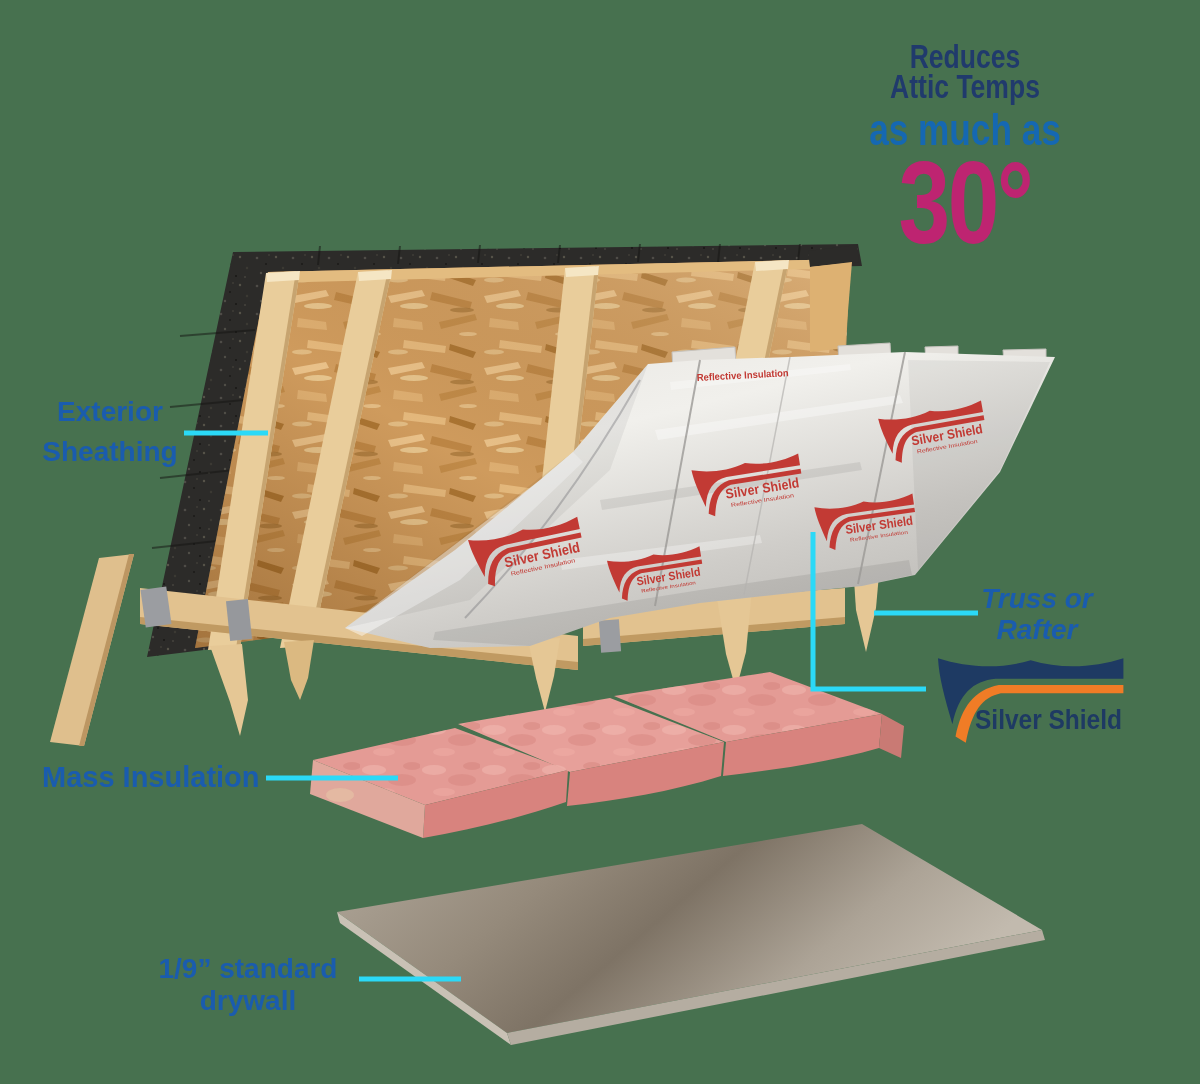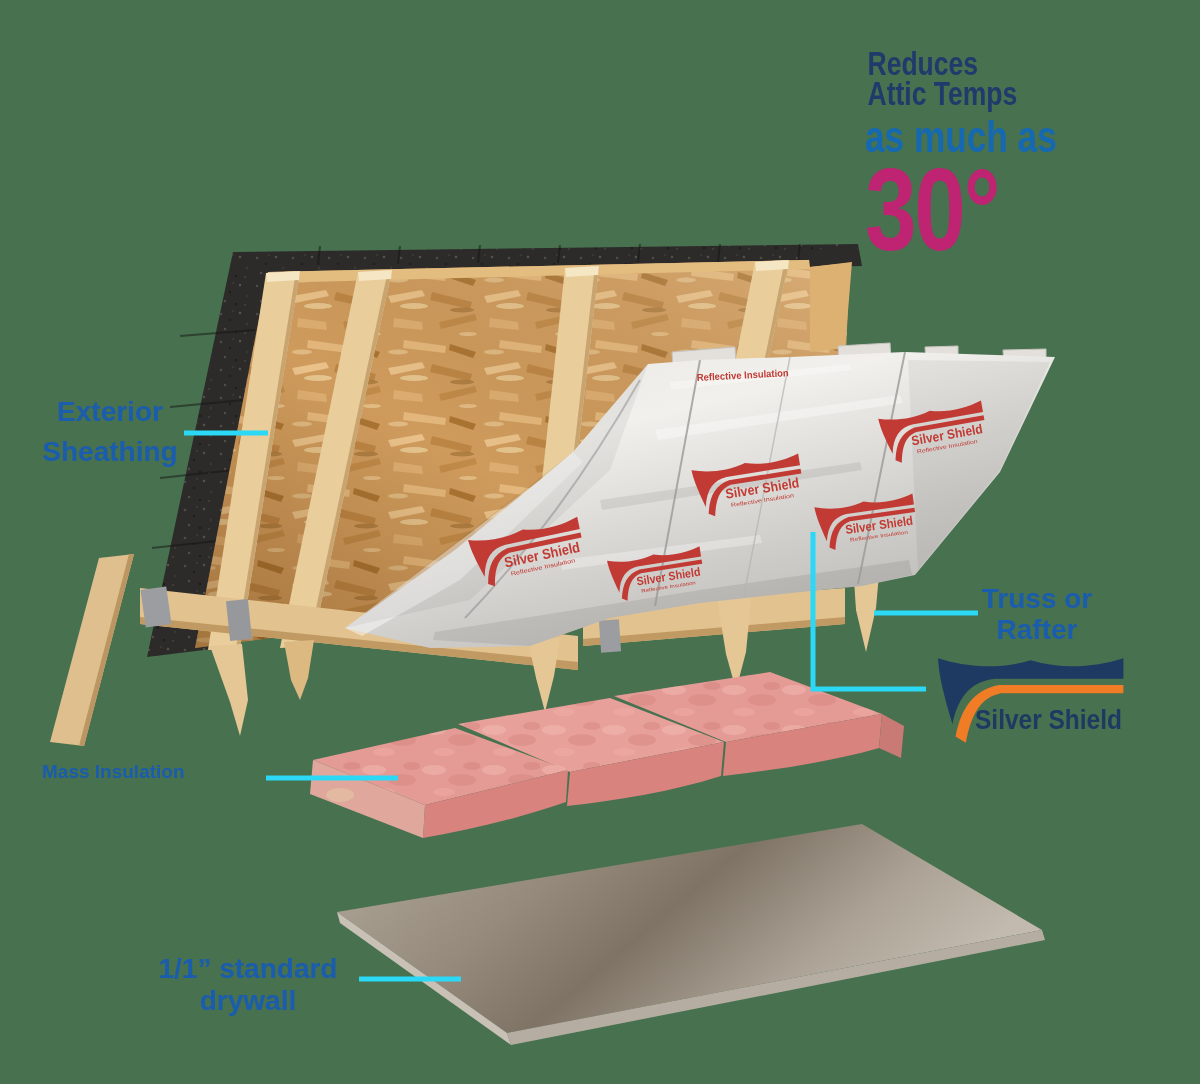--- a/index.html
+++ b/index.html
@@ -3,24 +3,24 @@
 <meta charset="utf-8">
 <style>
   html,body{margin:0;padding:0}
   body{width:1200px;height:1084px;background:#47714F;position:relative;overflow:hidden;
        font-family:"Liberation Sans",sans-serif;}
   .stage{position:absolute;left:0;top:0;width:1200px;height:1084px;}
   svg{position:absolute;left:0;top:0;}
   svg text{font-family:"Liberation Sans",sans-serif;}
   .label{position:absolute;color:#1A5CAE;font-weight:700;text-align:center;z-index:5;}
   .lbl-exterior{left:30px;top:392px;width:160px;font-size:28px;line-height:40px;}
-  .lbl-truss{left:962px;top:583px;width:150px;font-size:28px;line-height:31px;}
-  .lbl-mass{left:42px;top:761px;font-size:19px;white-space:nowrap;text-align:right;}
+  .lbl-truss{left:962px;top:583px;width:150px;font-size:28px;line-height:31px;font-style:italic;}
+  .lbl-mass{left:42px;top:761px;font-size:29px;white-space:nowrap;text-align:right;}
   .lbl-drywall{left:142px;top:953px;width:212px;font-size:28px;line-height:32px;}
-  .headline{position:absolute;left:840px;top:48px;width:250px;z-index:5;}
+  .headline{position:absolute;left:840px;top:41px;width:250px;text-align:center;z-index:5;}
   .h-line{font-size:34px;line-height:30px;font-weight:800;color:#203A6C;
           transform:scaleX(.78);transform-origin:50% 50%;white-space:nowrap;}
   .h-sub{font-size:44px;line-height:42px;font-weight:800;color:#1568B2;
          transform:scaleX(.8);transform-origin:50% 50%;white-space:nowrap;margin-top:8px;}
   .h-big{font-size:116px;line-height:92px;font-weight:800;color:#BE2471;letter-spacing:-3px;
          transform:scaleX(.8);transform-origin:50% 50%;white-space:nowrap;margin-top:6px;}
 </style>
 </head>
 <body>
 
@@ -256,21 +256,21 @@
       <use href="#lg-band" fill="#1E3A63"></use>
       <use href="#lg-stripe" fill="#F07C26"></use>
     </g>
     <text x="975" y="729" font-size="27" font-weight="bold" fill="#1E3A63" textLength="147" lengthAdjust="spacingAndGlyphs">Silver Shield</text>
   </g>
 </svg>
 
 <div class="label lbl-exterior">Exterior Sheathing</div>
 <div class="label lbl-truss">Truss or Rafter</div>
 <div class="label lbl-mass">Mass Insulation</div>
-<div class="label lbl-drywall">1/1” standard drywall</div>
+<div class="label lbl-drywall">1/9” standard drywall</div>
 
 <div class="headline">
   <div class="h-line">Reduces</div>
   <div class="h-line">Attic Temps</div>
   <div class="h-sub">as much as</div>
   <div class="h-big">30°</div>
 </div>
 
 </div>
 

